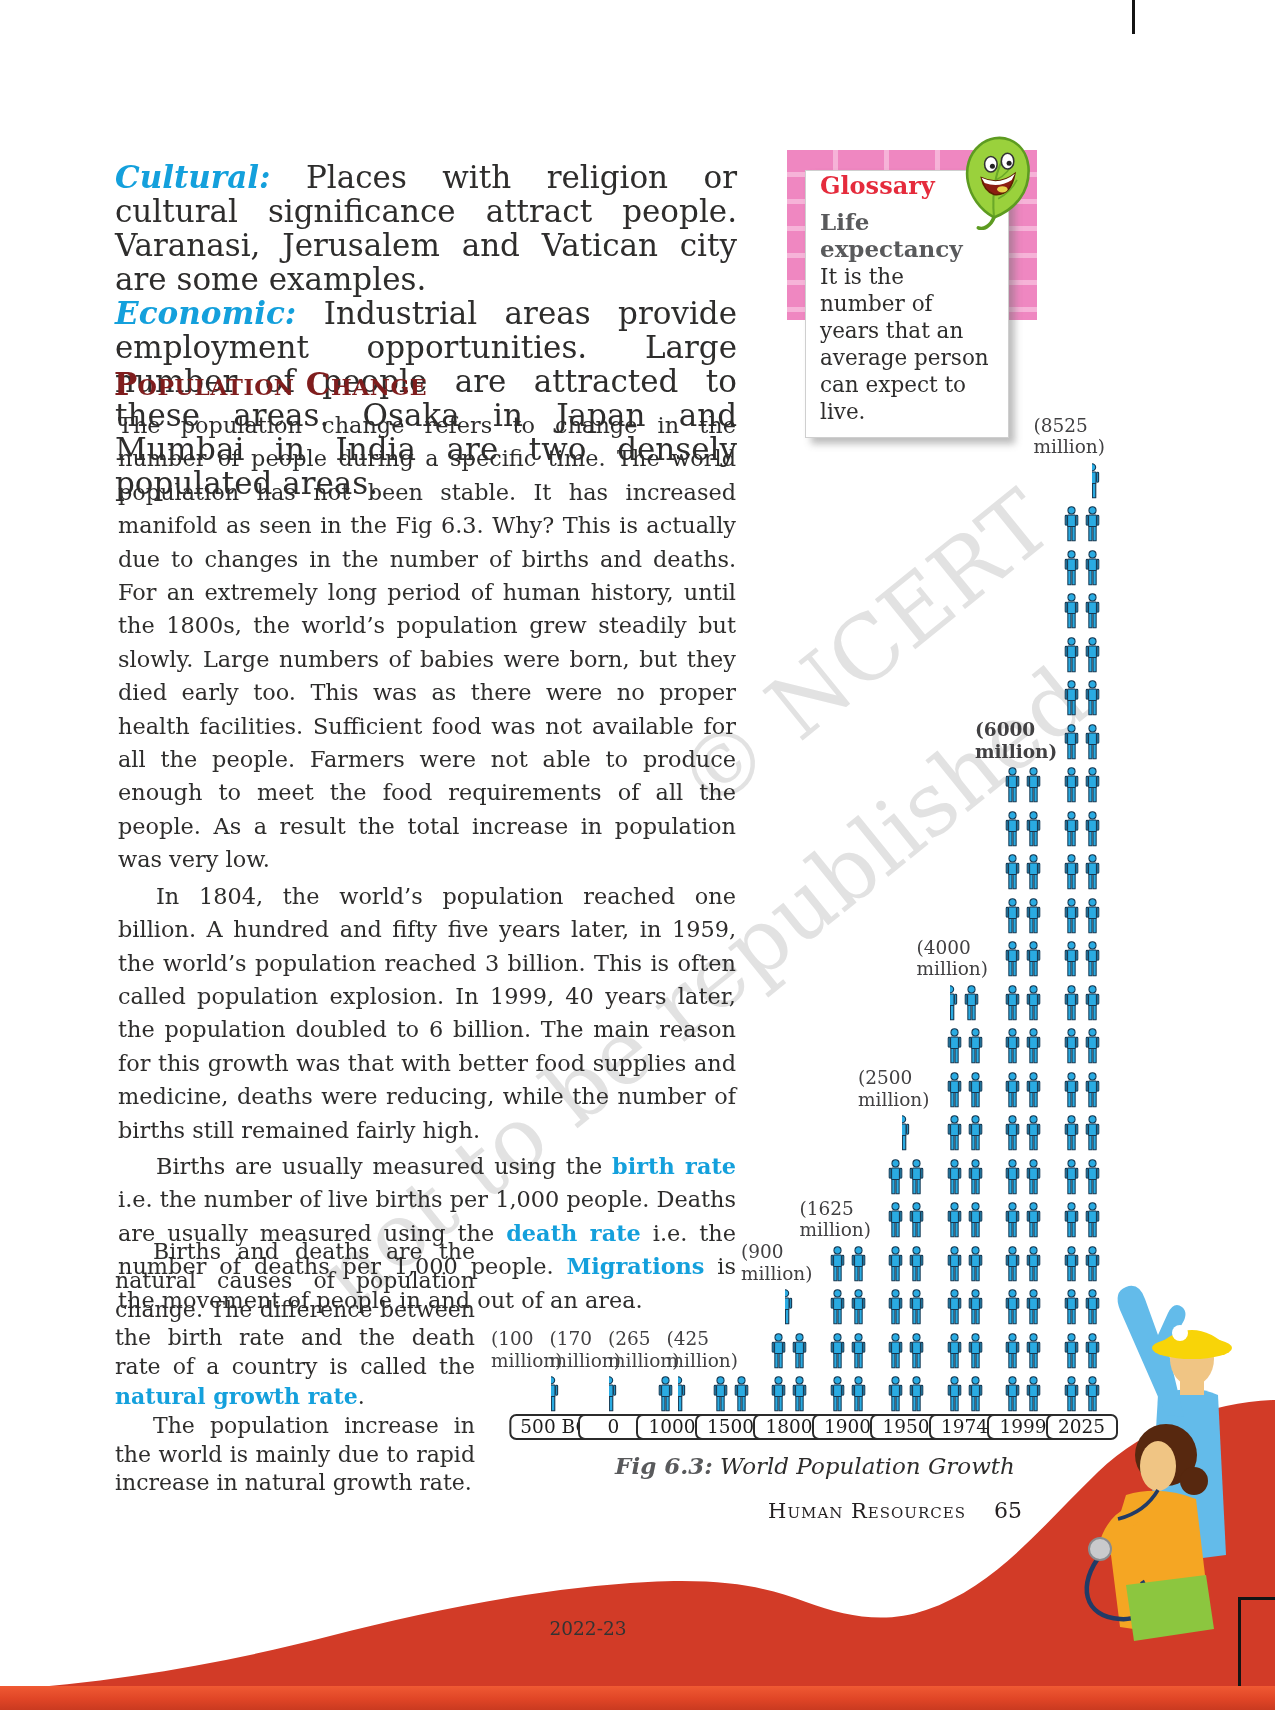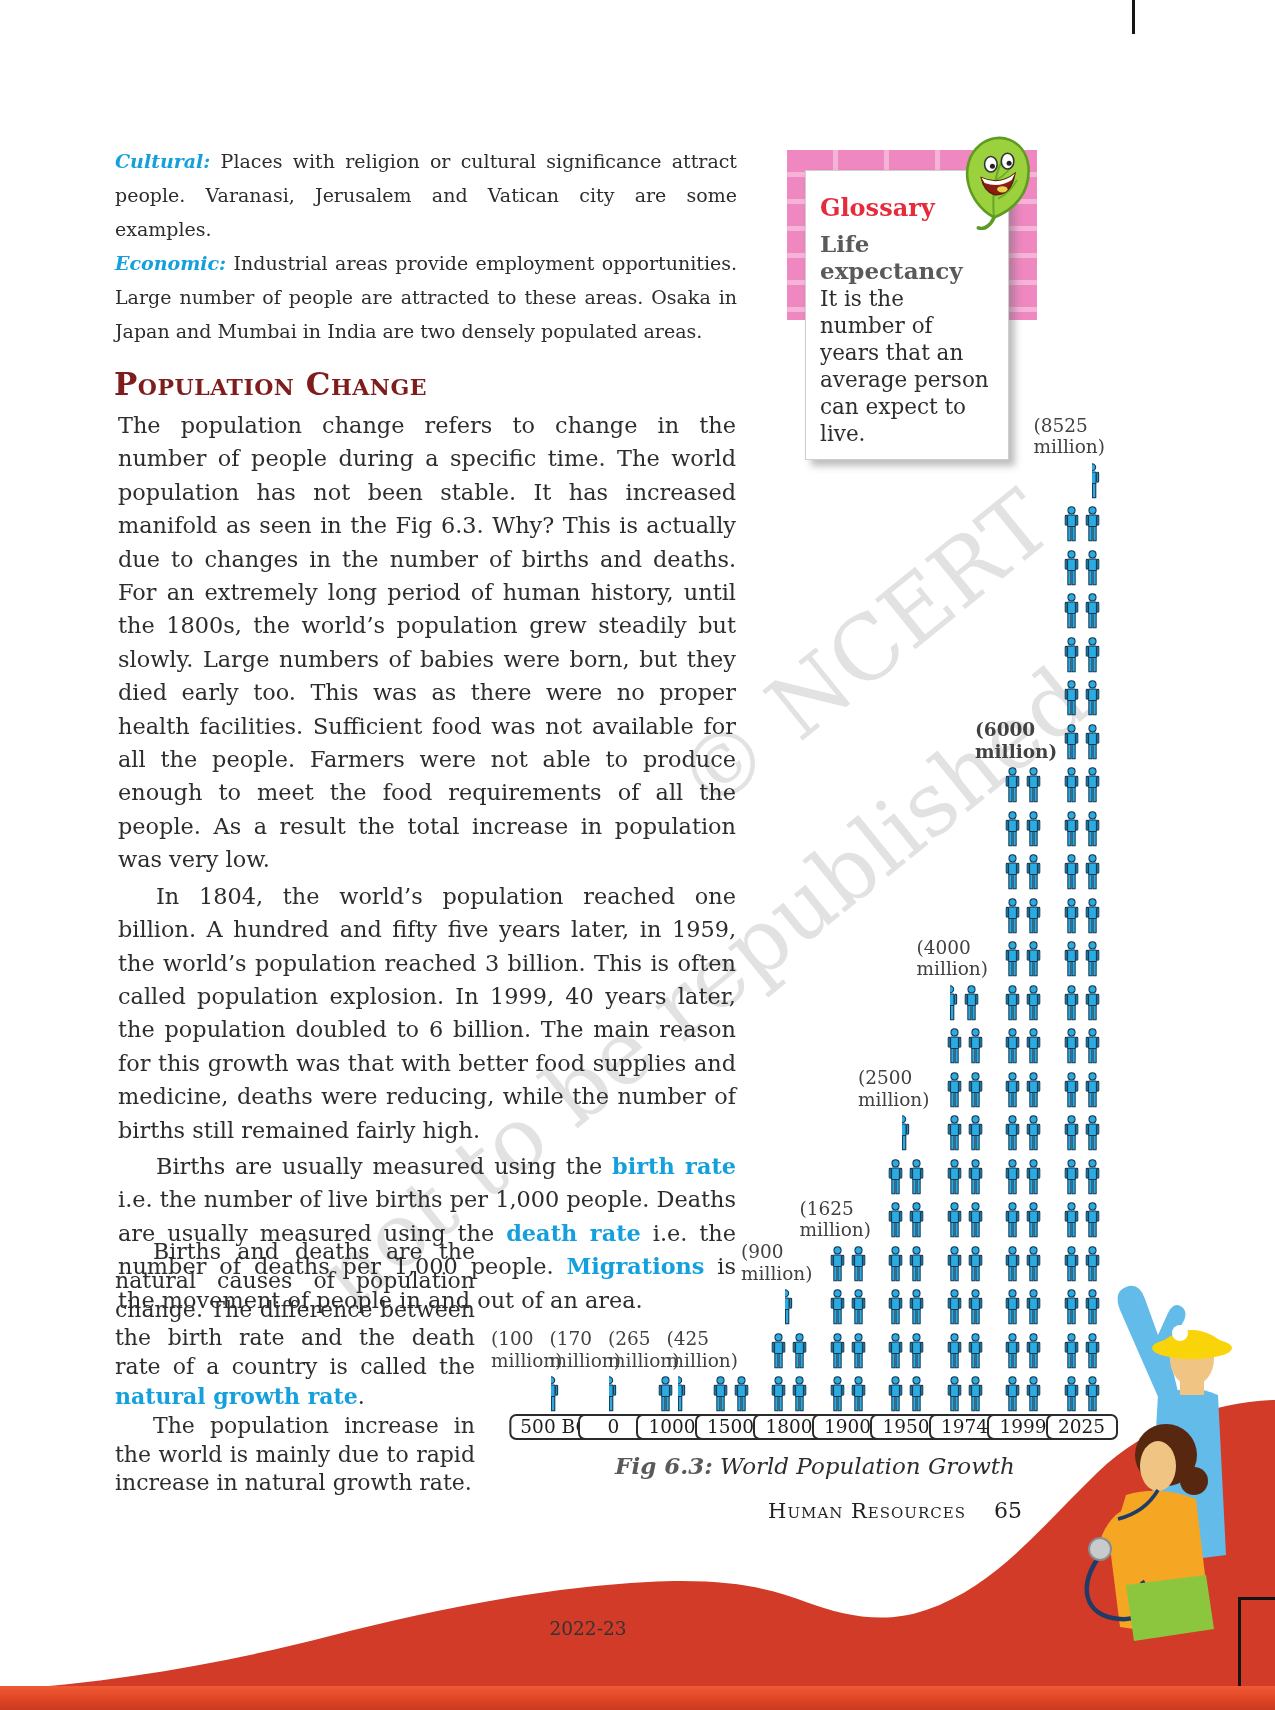--- a/index.html
+++ b/index.html
@@ -3,21 +3,21 @@
 <meta charset="utf-8">
 <style>
   html,body{margin:0;padding:0;background:#888;}
   .page{position:relative;width:1275px;height:1710px;margin:0 auto;background:#ffffff;overflow:hidden;
         font-family:"DejaVu Serif",serif;color:#2e2d2c;}
   
   .wm{position:absolute;color:#e2e2e2;font-size:88px;white-space:nowrap;z-index:1;pointer-events:none;}
   .wm1{left:640px;top:600px;transform:rotate(-39deg);}
   .wm2{left:225px;top:936px;transform:rotate(-39deg);}
   
-  .intro{position:absolute;left:115px;top:144px;width:622px;font-size:19px;line-height:34px;
+  .intro{position:absolute;left:115px;top:160px;width:622px;font-size:31px;line-height:34px;
          text-align:justify;z-index:2;}
   .intro p{margin:0;}
   .lead{color:#14a0dc;font-weight:bold;font-style:italic;}
   
   .sec-heading{position:absolute;left:114px;top:366px;font-variant:small-caps;font-weight:bold;
                font-size:31px;color:#7f1d1d;letter-spacing:.5px;z-index:2;}
   .main-flow{position:absolute;left:115px;top:406px;width:624px;font-size:22.4px;line-height:33.4px;
              text-align:justify;z-index:2;}
   .main-flow p{margin:3px;}
   .indent{text-indent:38px;}
@@ -26,21 +26,21 @@
                text-align:justify;z-index:2;}
   .narrow-flow p{margin:0;}
   
   .glossary-brick{position:absolute;left:787px;top:150px;width:250px;height:170px;z-index:2;
       background-color:#ef87c1;
       background-image:
         repeating-linear-gradient(to bottom, rgba(255,255,255,0) 0 22px, #f6b3d8 22px 27px),
         repeating-linear-gradient(to right,  rgba(255,255,255,0) 0 46px, #f6b3d8 46px 51px);}
   .glossary-card{position:absolute;left:805px;top:170px;width:204px;min-height:172px;box-sizing:border-box;
       background:#fff;border:1px solid #cfcfcf;box-shadow:6px 6px 7px rgba(110,110,110,.45);
-      padding:22px 14px 12px;z-index:3;}
+      padding:0 14px 12px;z-index:3;}
   .glossary-title{color:#e52b3c;font-weight:bold;font-size:24px;margin:0 0 8px;}
   .glossary-term{color:#595a5c;font-weight:bold;font-size:23px;margin:0;line-height:27px;}
   .glossary-def{font-size:21.5px;line-height:27px;margin:1px 0 0;}
   .leaf{position:absolute;left:952px;top:134px;z-index:4;}
   
   #chart{position:absolute;left:485px;top:400px;width:640px;height:1045px;z-index:2;}
   .fig-row{position:absolute;display:flex;gap:4px;width:38px;justify-content:center;transform:translateX(-50%);}
   .fig-row.right{justify-content:flex-end;}
   .axis-box{position:absolute;transform:translateX(-50%);top:1014px;height:22px;line-height:22px;
       padding:0 9px;min-width:50px;text-align:center;border:2px solid #2b2b2b;border-radius:7px;

